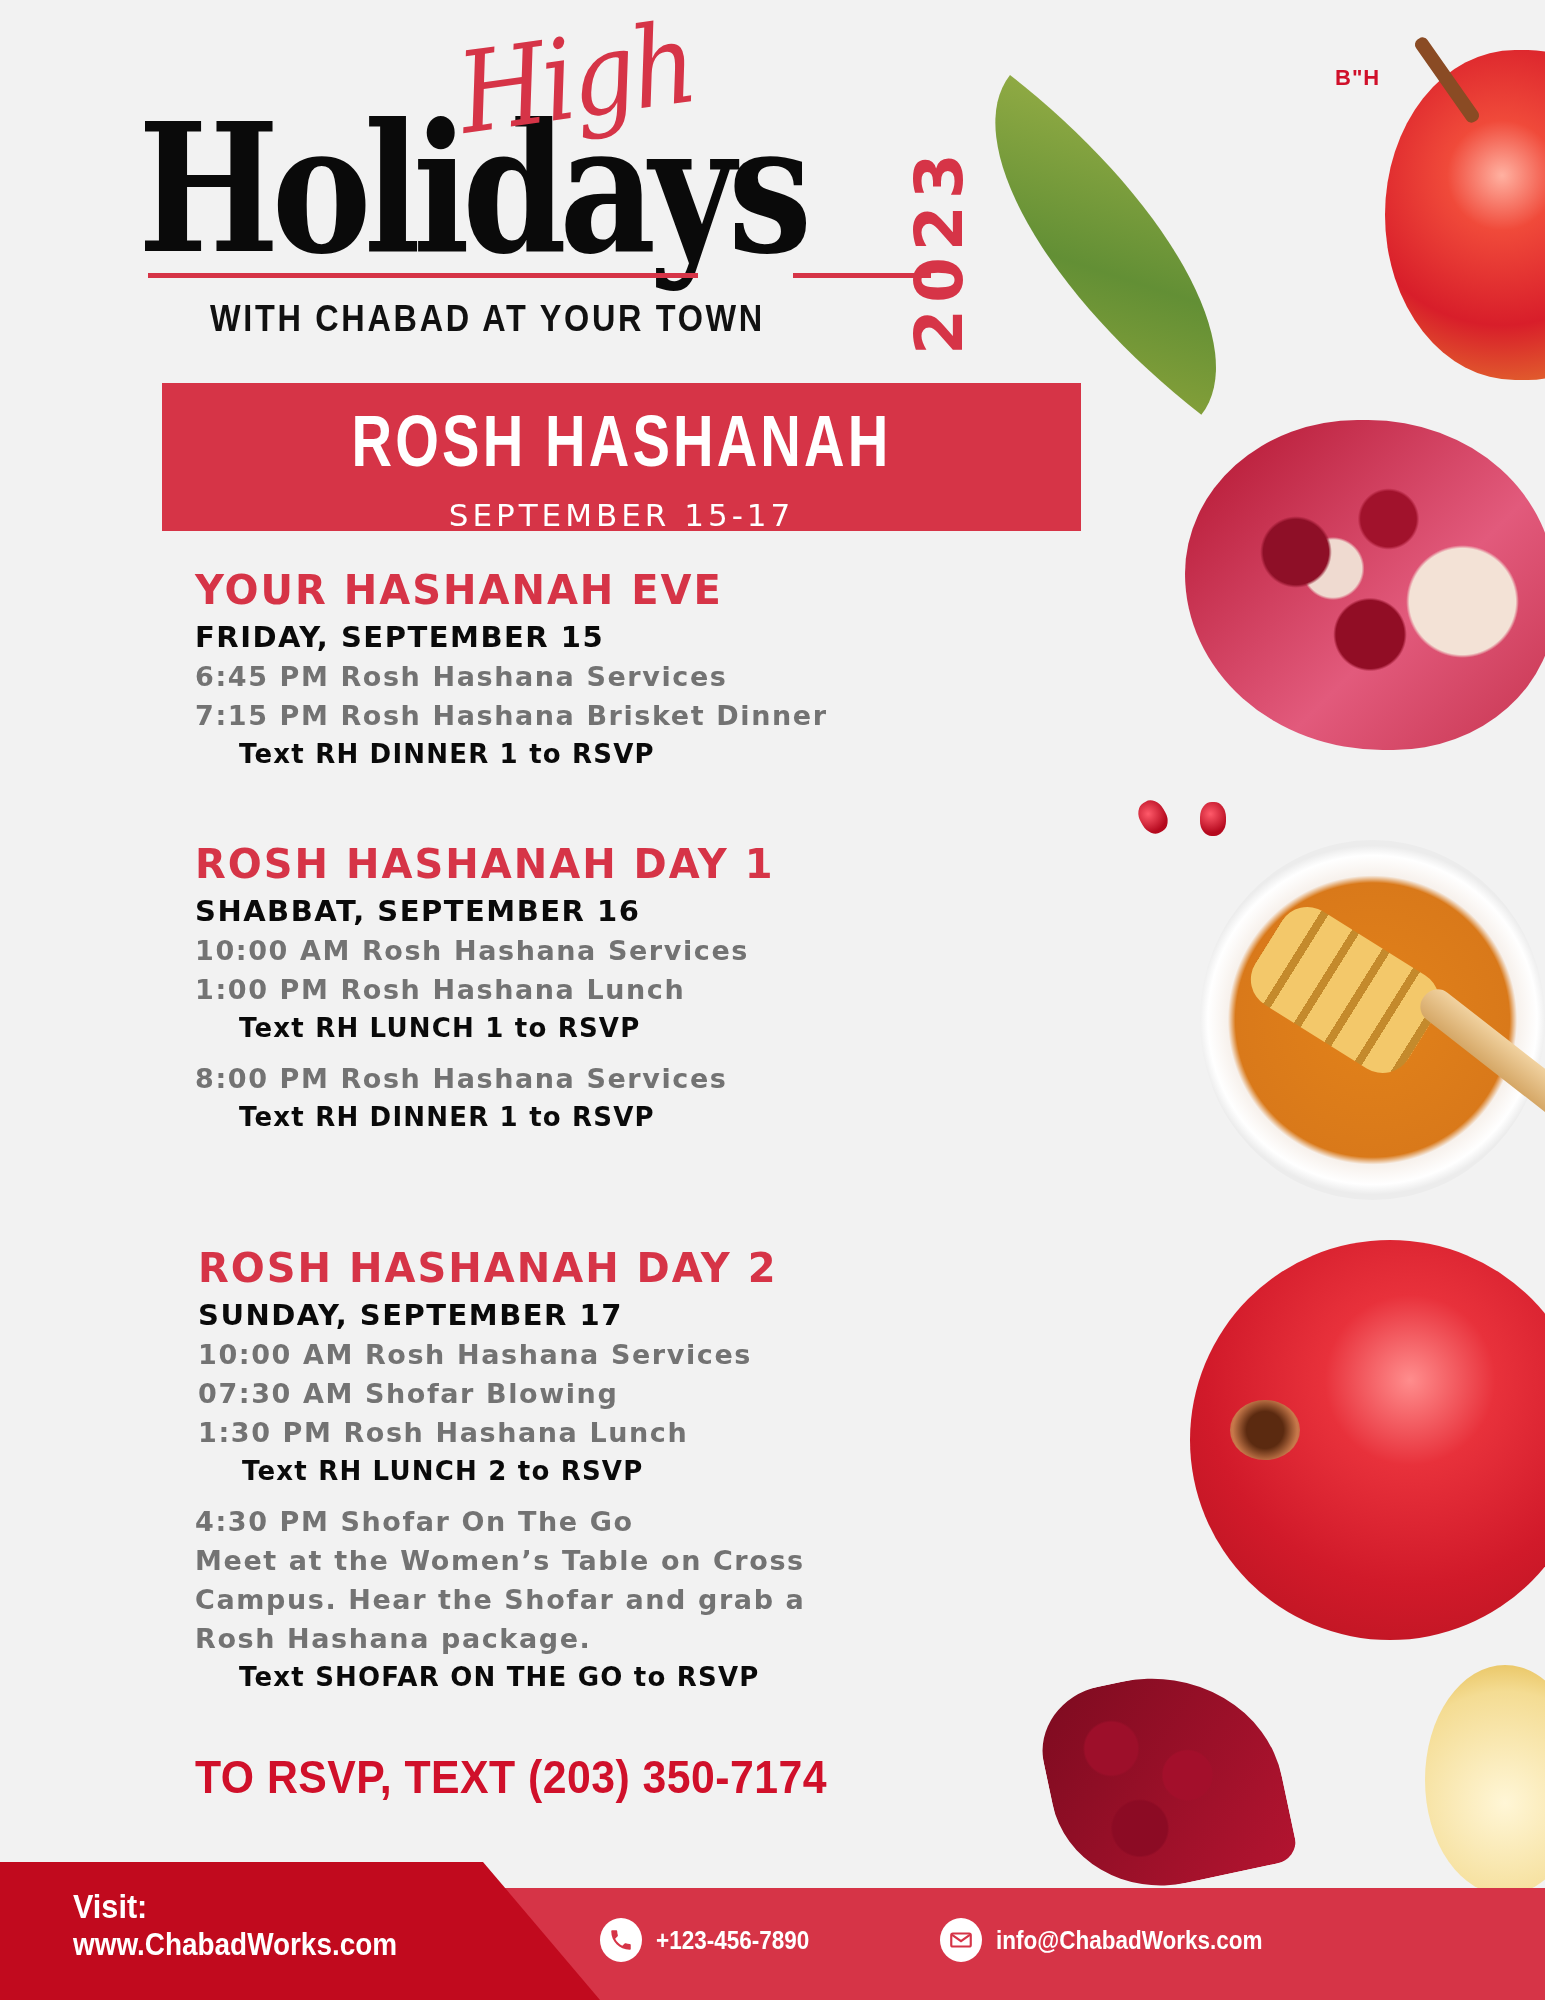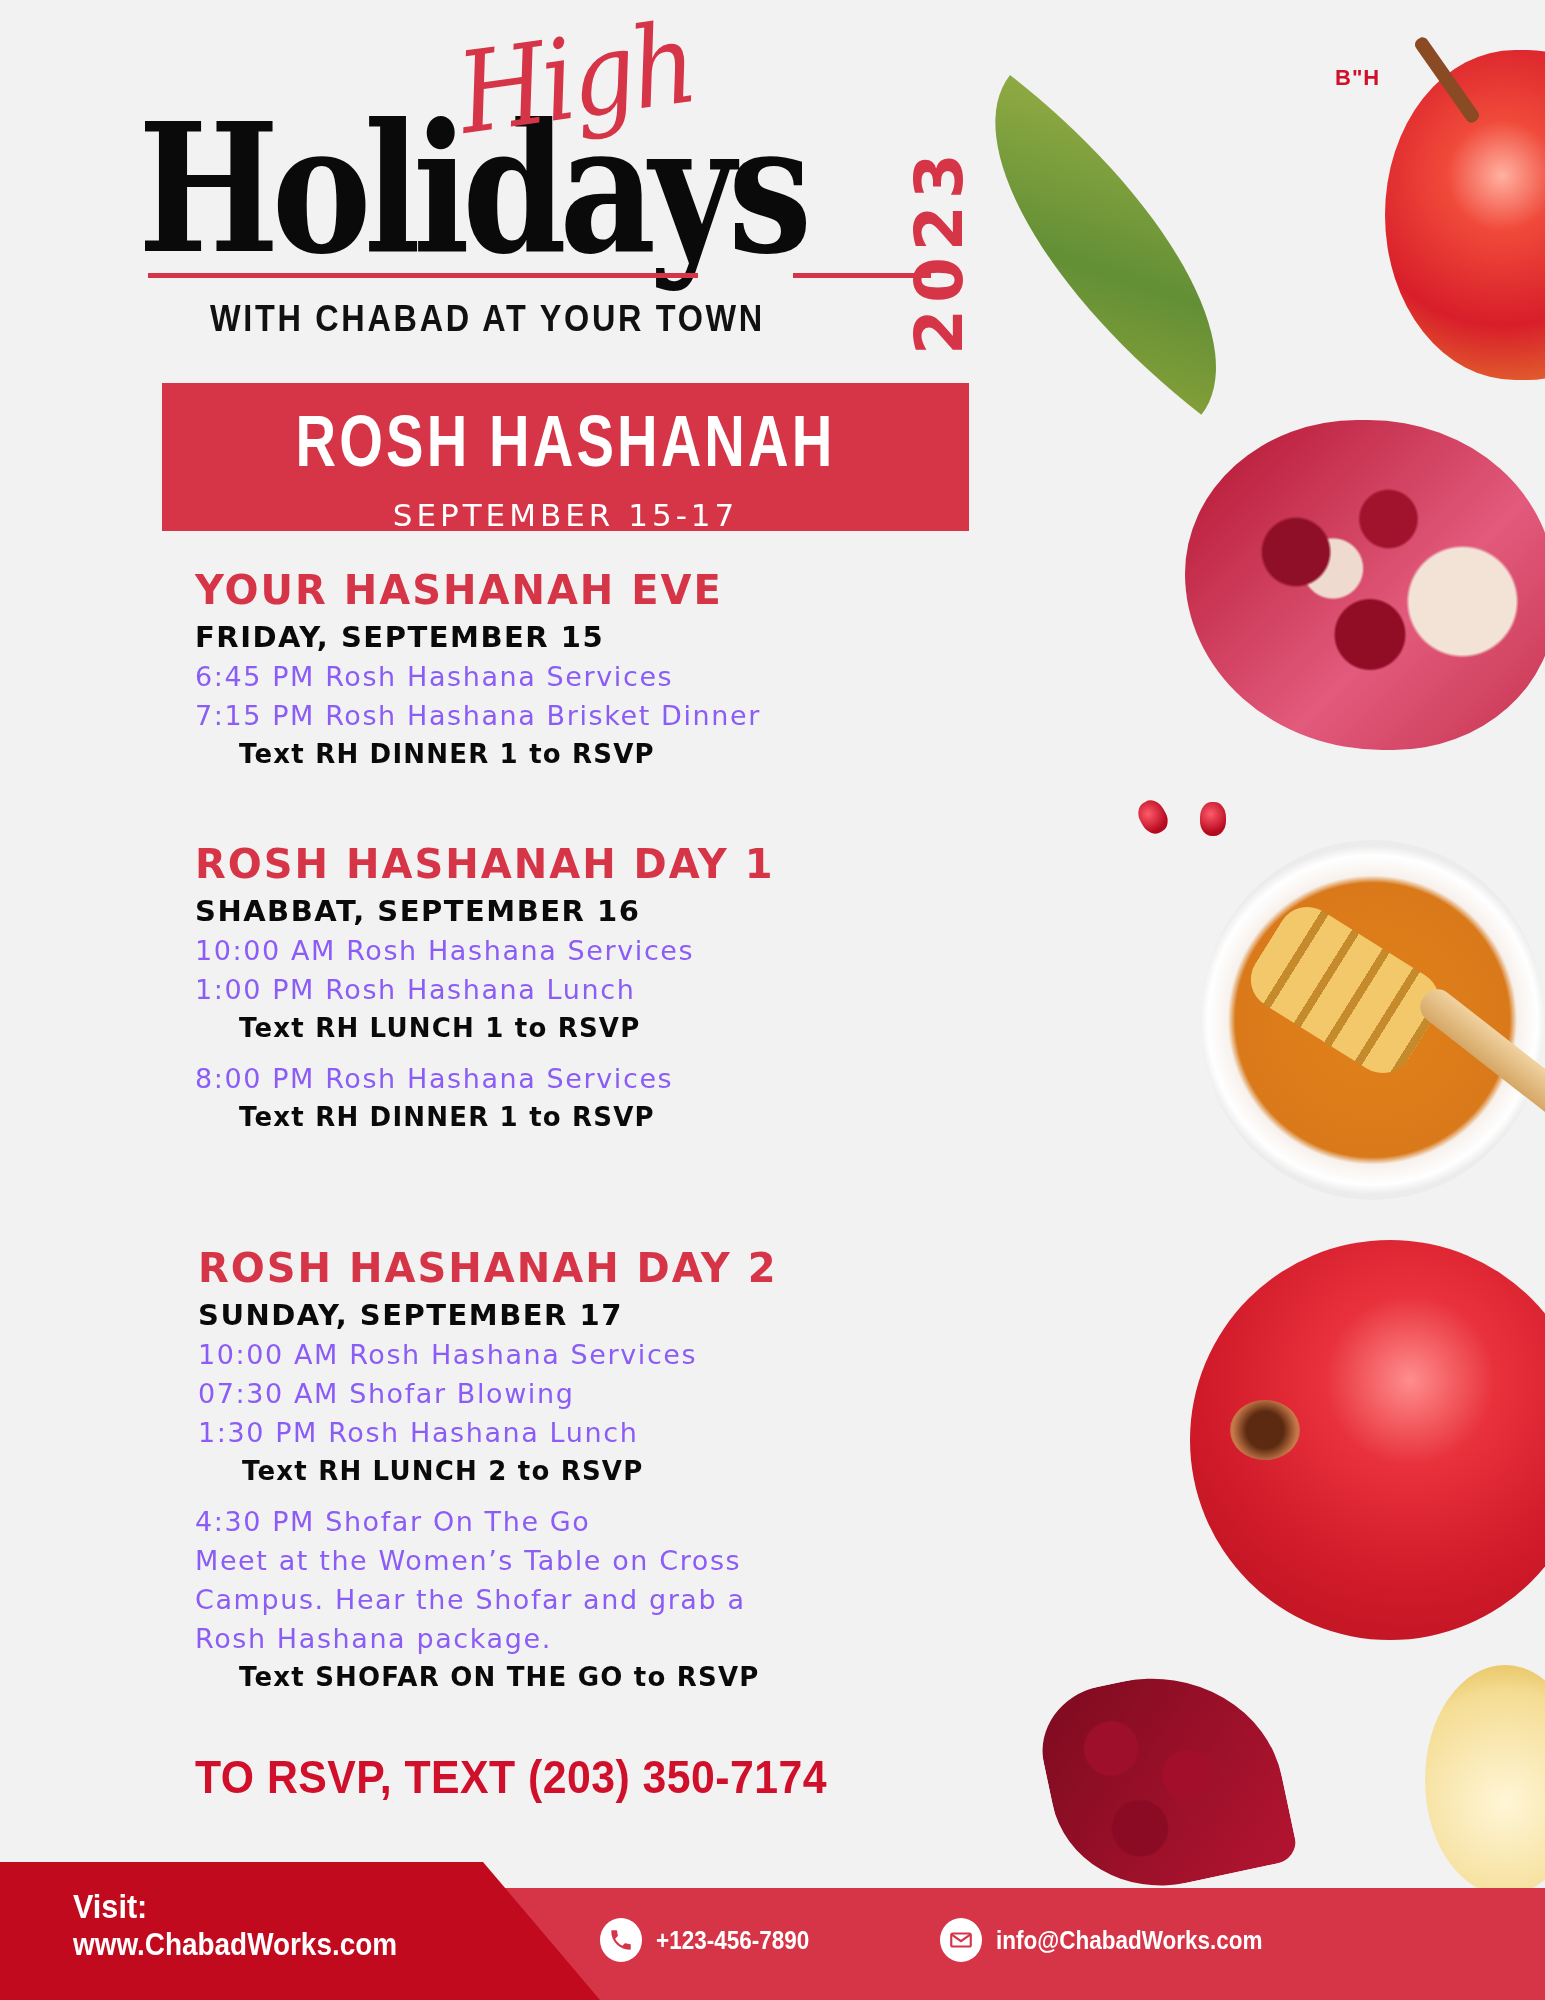--- a/index.html
+++ b/index.html
@@ -30,32 +30,32 @@
     font-size:36px; letter-spacing:3px; color:#111; transform:scaleX(0.9); transform-origin:left top;
   }
   .year {
     left:905px; top:140px; width:240px; height:70px;
     transform-origin:left top; transform:translate(0,215px) rotate(-90deg);
     font-family:"DejaVu Sans", sans-serif; font-weight:bold; font-size:66px;
     color:#d63447; letter-spacing:6px; line-height:70px;
   }
 
   
-  .banner { left:162px; top:383px; width:807px; height:148px; background:#d63447; text-align:center; color:#fff; }
+  .banner { left:162px; top:383px; width:919px; height:148px; background:#d63447; text-align:center; color:#fff; }
   .banner-title {
     display:block; margin-top:22px; font-family:"Liberation Sans", sans-serif; font-weight:bold;
     font-size:72px; letter-spacing:4px; line-height:72px; transform:scaleX(0.78);
   }
   .banner-sub { display:block; margin-top:20px; font-size:31px; letter-spacing:4px; font-family:"DejaVu Sans", sans-serif; font-weight:normal; line-height:36px; }
 
   
   .section { left:195px; }
   .sec-title { color:#d63447; font-weight:bold; font-size:40px; letter-spacing:2px; line-height:50px; font-family:"DejaVu Sans", sans-serif; }
   .sec-date { color:#0a0a0a; font-weight:bold; font-size:29px; letter-spacing:1.5px; line-height:40px; margin-top:2px; }
-  .line { color:#8b5cf6; font-size:27px; letter-spacing:1.6px; line-height:39px; font-weight:normal; }
+  .line { color:#737373; font-size:27px; letter-spacing:1.6px; line-height:39px; font-weight:bold; }
   .rsvp { color:#0a0a0a; font-size:26px; font-weight:bold; letter-spacing:1.2px; line-height:39px;margin-left:44px; }
   .gap { height:11px; }
 
   .big-rsvp {
     left:195px; top:1750px; color:#d0102a; font-family:"Liberation Sans", sans-serif; font-weight:bold;
     font-size:46px; letter-spacing:0.5px; transform:scaleX(0.93); transform-origin:left top;
   }
 
   
   .leaf {

